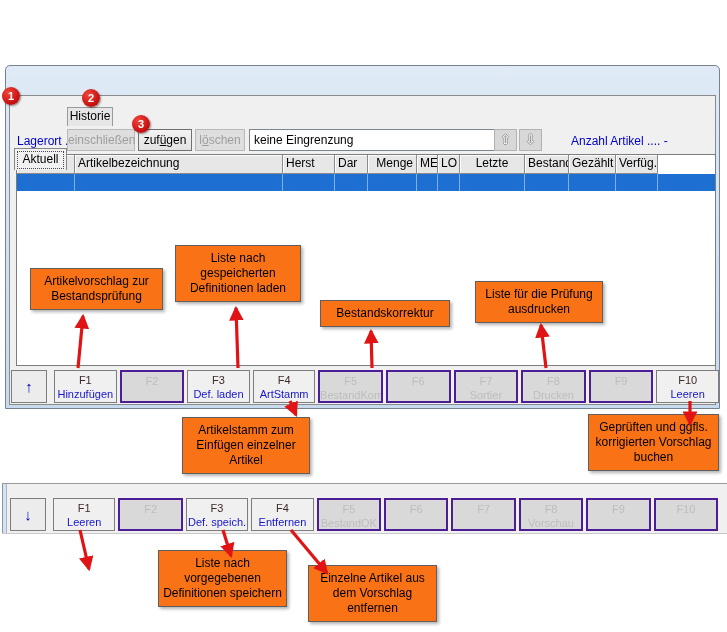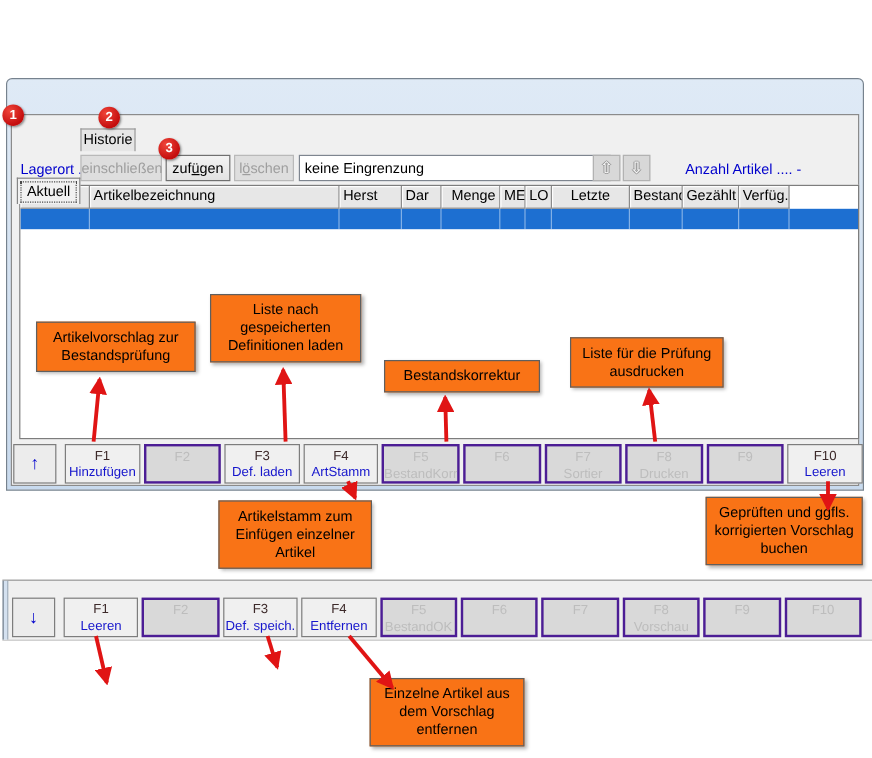--- a/index.html
+++ b/index.html
@@ -241,20 +241,21 @@
   <div class="badge" style="left:2px;top:87px;">1</div>
   <div class="badge" style="left:82px;top:89px;">2</div>
   <div class="badge" style="left:132px;top:115px;">3</div>
 
   <div class="callout" style="left:30px;top:268px;width:133px;">Artikelvorschlag zur Bestandsprüfung</div>
   <div class="callout" style="left:175px;top:245px;width:126px;">Liste nach gespeicherten Definitionen laden</div>
   <div class="callout" style="left:320px;top:300px;width:130px;">Bestandskorrektur</div>
   <div class="callout" style="left:475px;top:281px;width:128px;">Liste für die Prüfung ausdrucken</div>
   <div class="callout" style="left:182px;top:417px;width:128px;">Artikelstamm zum Einfügen einzelner Artikel</div>
   <div class="callout" style="left:588px;top:414px;width:131px;">Geprüften und ggfls. korrigierten Vorschlag buchen</div>
+  <div class="callout" style="left:158px;top:550px;width:129px;">Liste nach vorgegebenen Definitionen speichern</div>
   <div class="callout" style="left:308px;top:565px;width:129px;">Einzelne Artikel aus dem Vorschlag entfernen</div>
 
   <svg id="arrows" viewBox="0 0 727 632">
     <defs>
       <marker id="ah" viewBox="0 0 10 10" refX="8.5" refY="5" markerWidth="4.6" markerHeight="4.6" orient="auto">
         <path d="M0,0 L10,5 L0,10 z" fill="#e01414"></path>
       </marker>
     </defs>
     <g stroke="#e01414" stroke-width="3.2" fill="none">
       <line x1="78" y1="368" x2="83" y2="316" marker-end="url(#ah)"></line>

